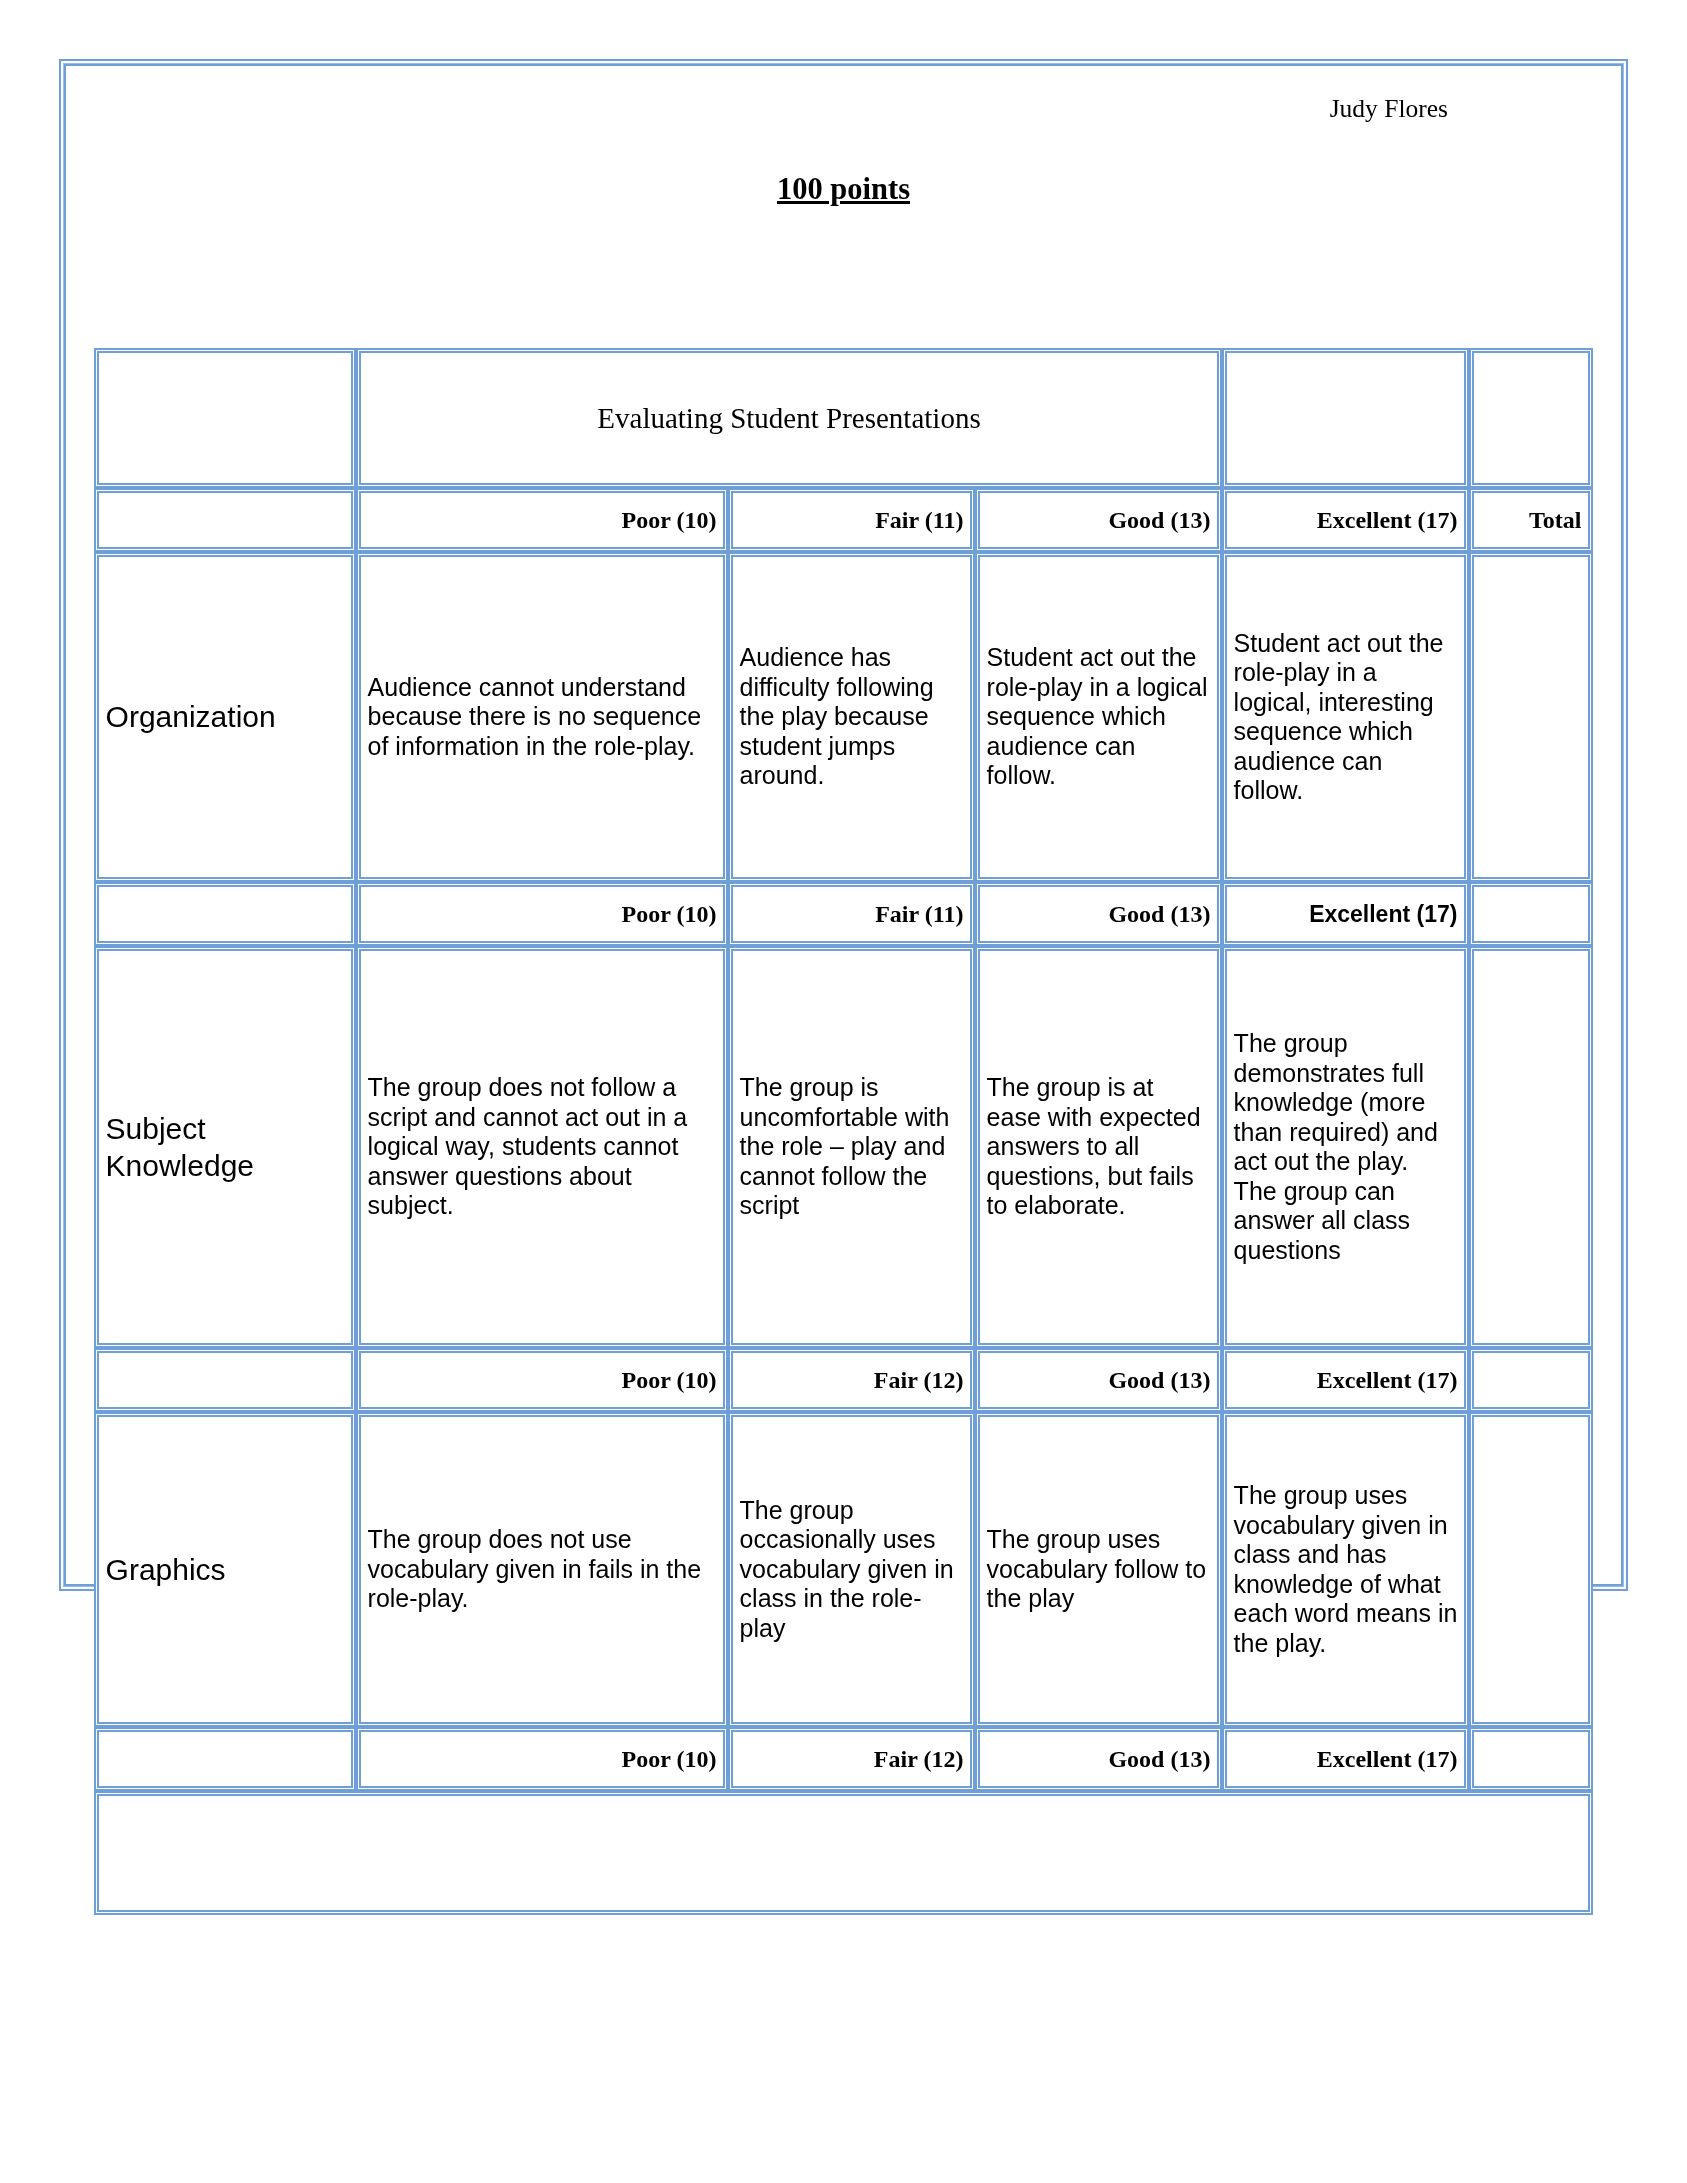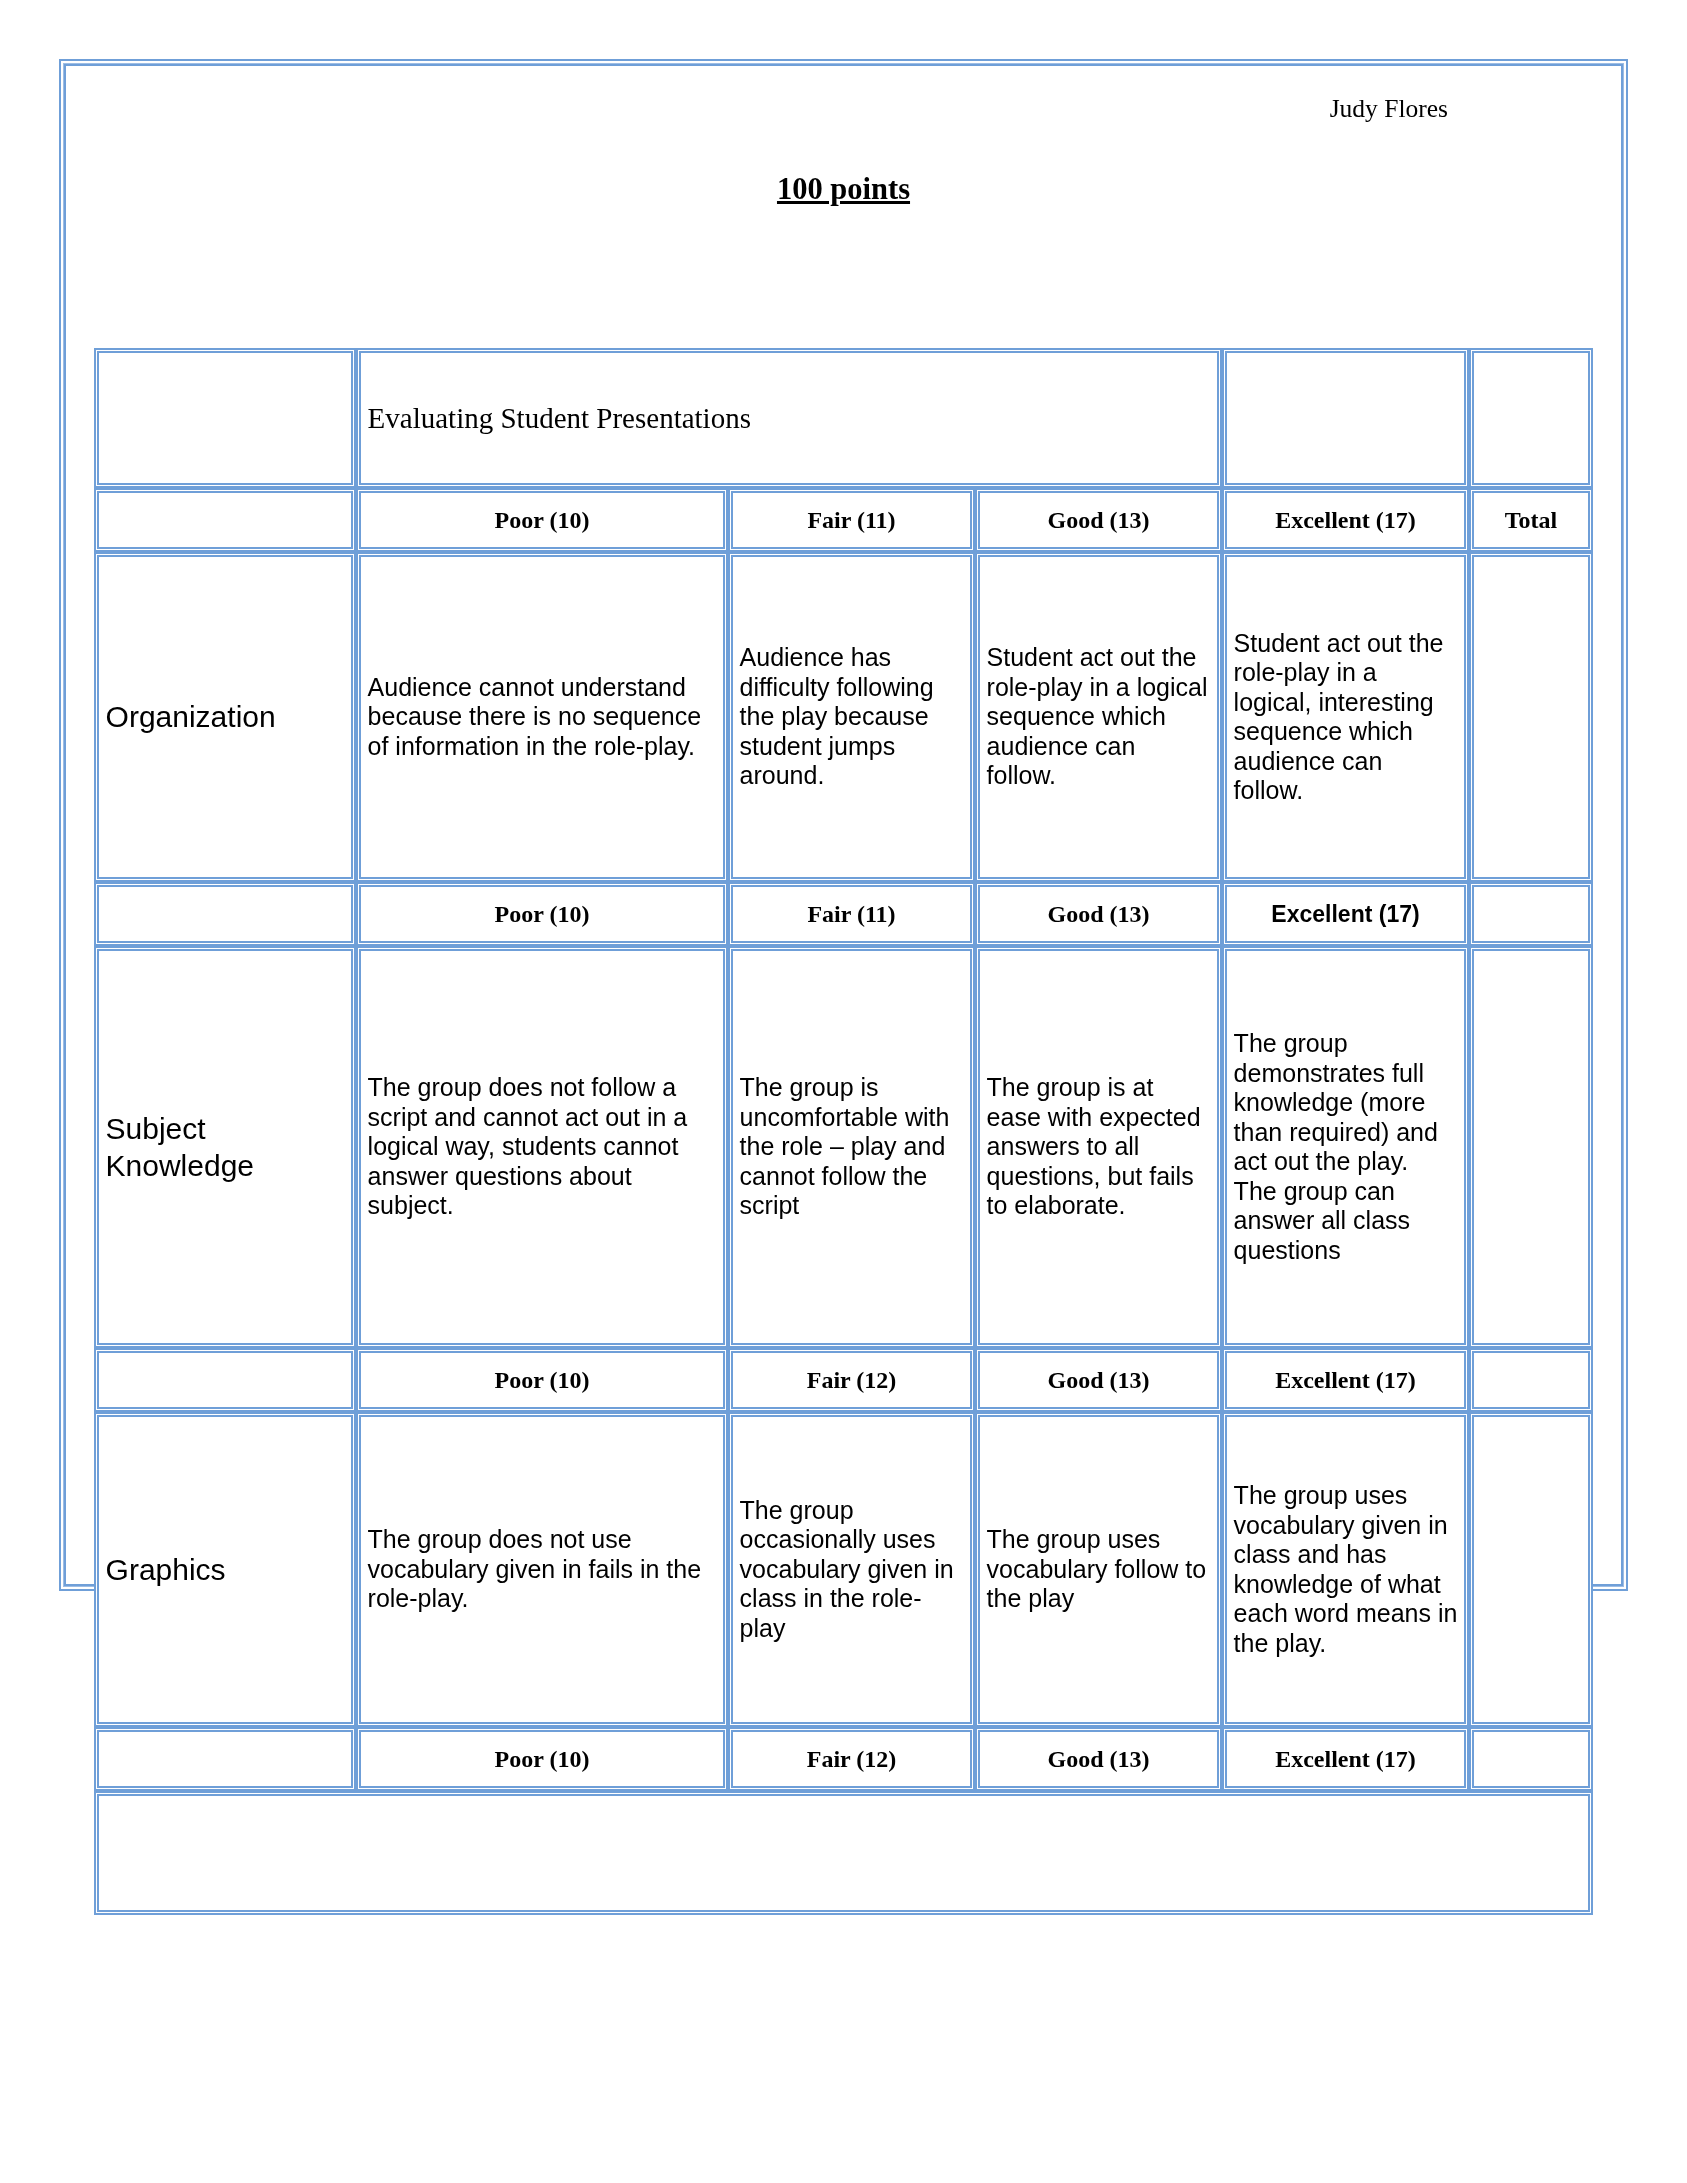--- a/index.html
+++ b/index.html
@@ -96,27 +96,28 @@
   col.c-poor      { width: 372px; }
   col.c-fair      { width: 247px; }
   col.c-good      { width: 247px; }
   col.c-excellent { width: 247px; }
   col.c-total     { width: 124px; }
 
   
   .cell-empty { }
 
   .banner-cell {
+    text-align: center;
     font-family: "Liberation Serif", serif;
     font-size: 29px;
     height: 140px;
   }
 
   .scale-cell {
-    text-align: center;
+    text-align: right;
     font-family: "Liberation Serif", serif;
     font-weight: bold;
     font-size: 24px;
     height: 64px;
     padding: 3.3px 5px;
   }
   .scale-cell.sans {
     font-family: "Liberation Sans", sans-serif;
     font-size: 23px;
   }

